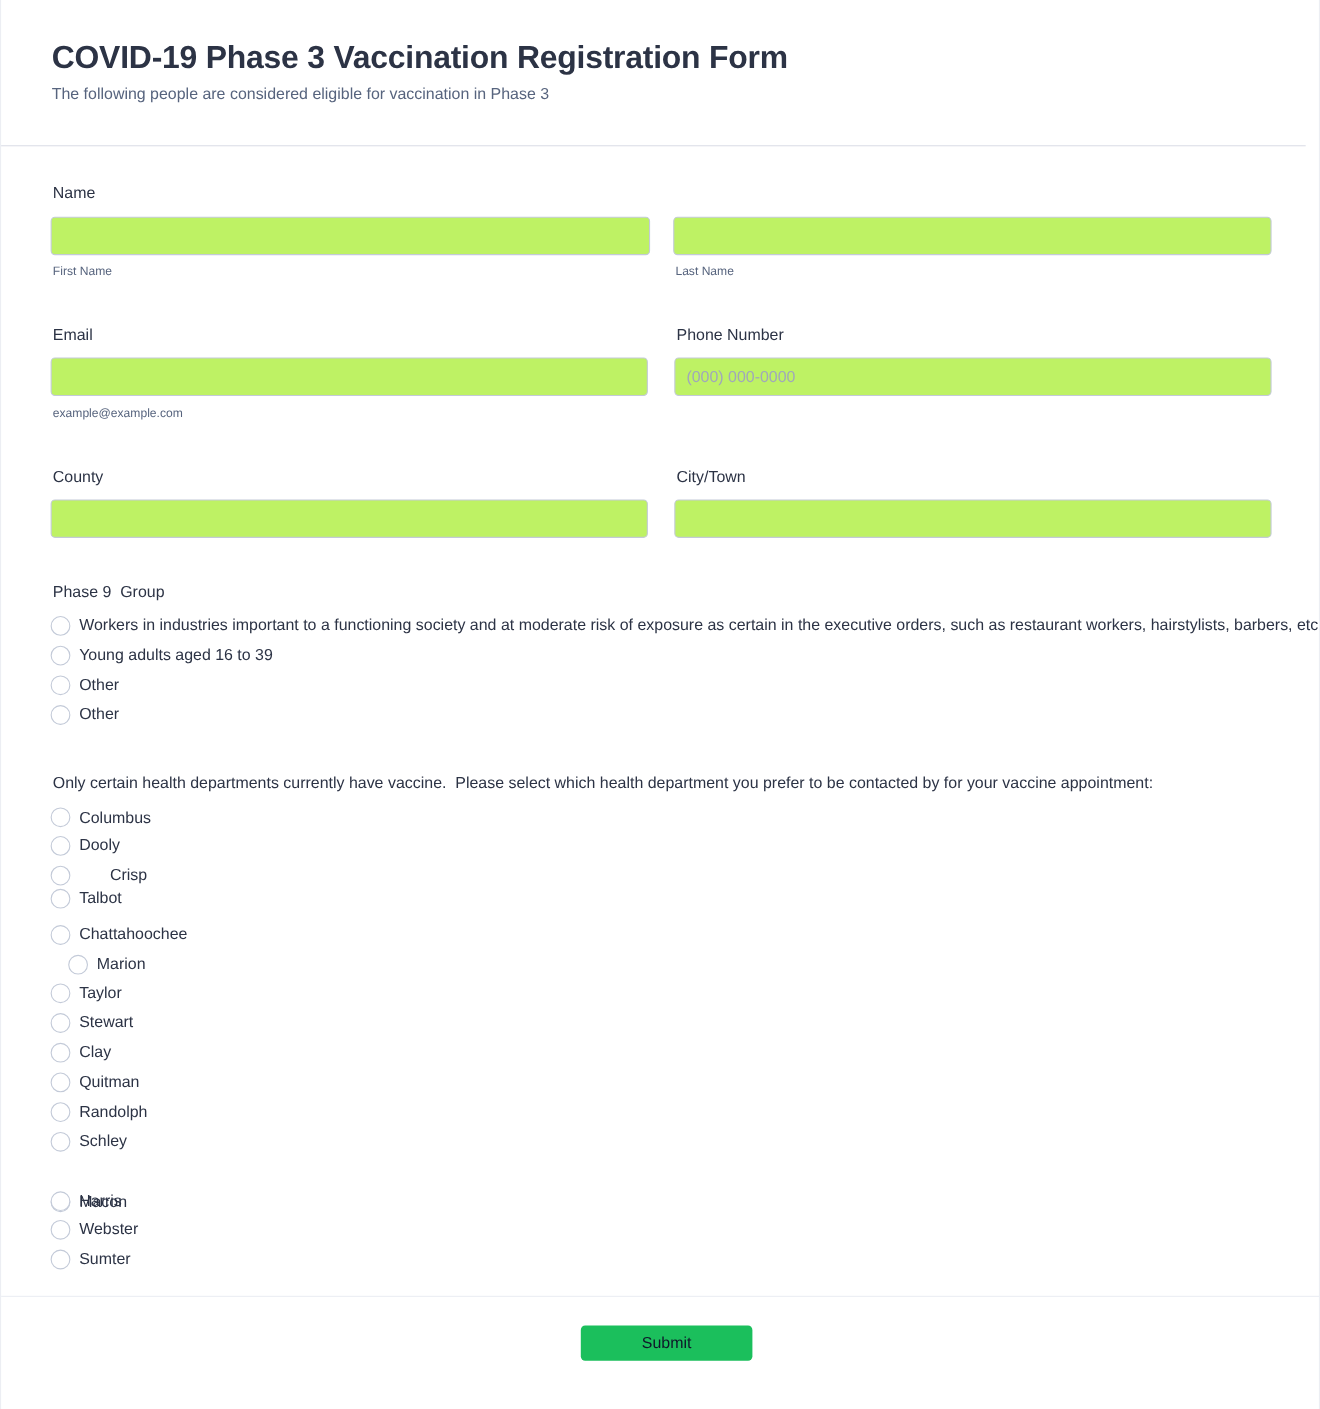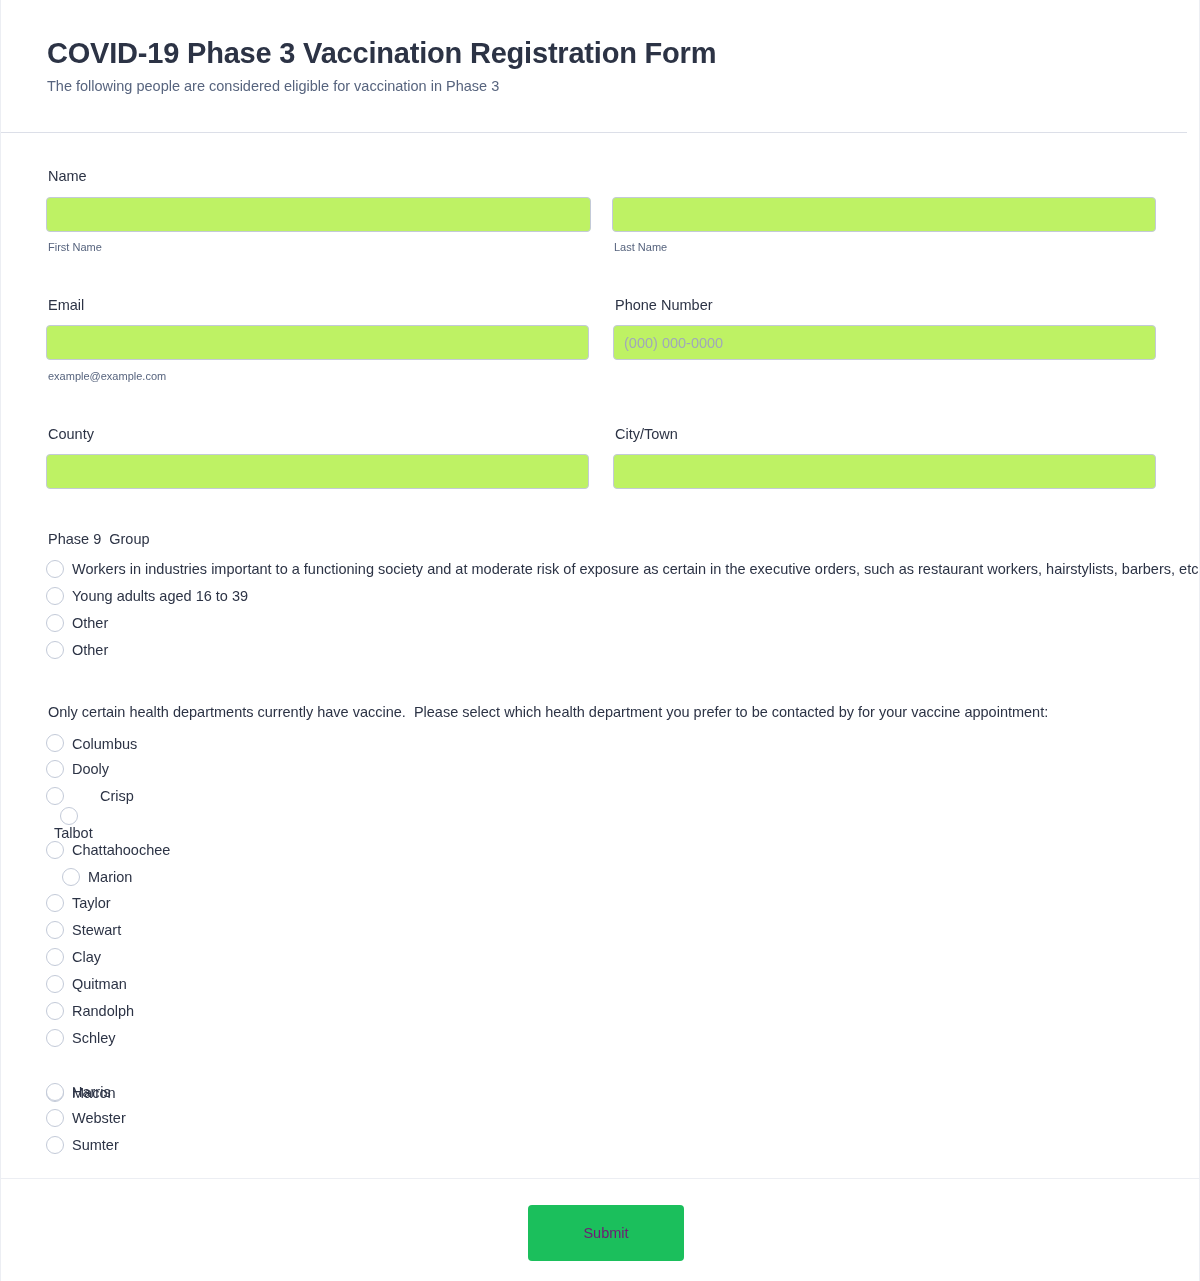--- a/index.html
+++ b/index.html
@@ -55,23 +55,23 @@
       flex: 0 0 18px;
     }
     .radio-label {
       margin-left: 8px; font-size: 14.5px; color: #2c3345; white-space: nowrap;
     }
     .footer-divider {
       position: absolute; left: 0; top: 1178px; width: 1200px; height: 1px;
       background: #eceef3;
     }
     .submit-btn {
-      position: absolute; left: 527px; top: 1205px; width: 156px; height: 56px;
+      position: absolute; left: 527px; top: 1205px; width: 156px; height: 32px;
       background: #1bbf5c; border: none; border-radius: 4px;
-      color: #701a75; font-size: 14.5px;
+      color: #0f172a; font-size: 14.5px;
       font-family: "Liberation Sans", "DejaVu Sans", sans-serif;
       cursor: pointer;
     }
   </style>
 </head>
 <body>
 
 <div class="page">
 
   <div class="header">
@@ -124,21 +124,21 @@
     <span class="radio-label">Columbus</span>
   </div>
   <div class="radio-row" style="top:759px;">
     <span class="radio"></span>
     <span class="radio-label">Dooly</span>
   </div>
   <div class="radio-row" style="top:786px;gap:28px;">
     <span class="radio"></span>
     <span class="radio-label">Crisp</span>
   </div>
-  <div class="radio-row" style="top:807px;flex-direction:column;">
+  <div class="radio-row" style="top:807px;">
     <span class="radio"></span>
     <span class="radio-label">Talbot</span>
   </div>
   <div class="radio-row" style="top:840px;">
     <span class="radio"></span>
     <span class="radio-label">Chattahoochee</span>
   </div>
   <div class="radio-row" style="top:867px;padding-left:16px;">
     <span class="radio"></span>
     <span class="radio-label">Marion</span>

